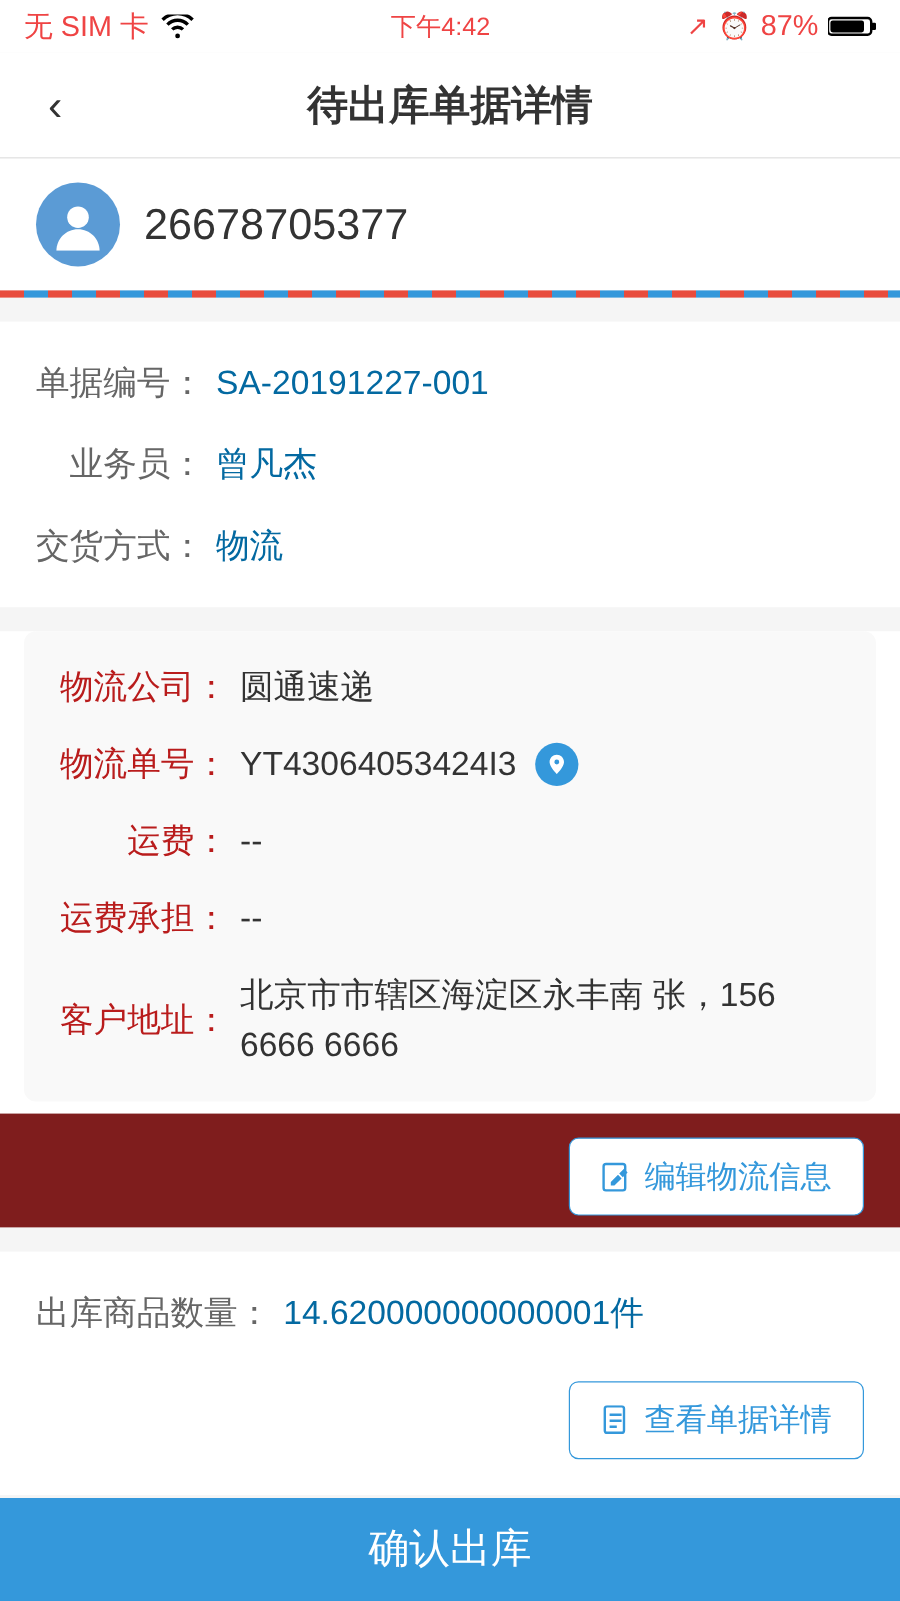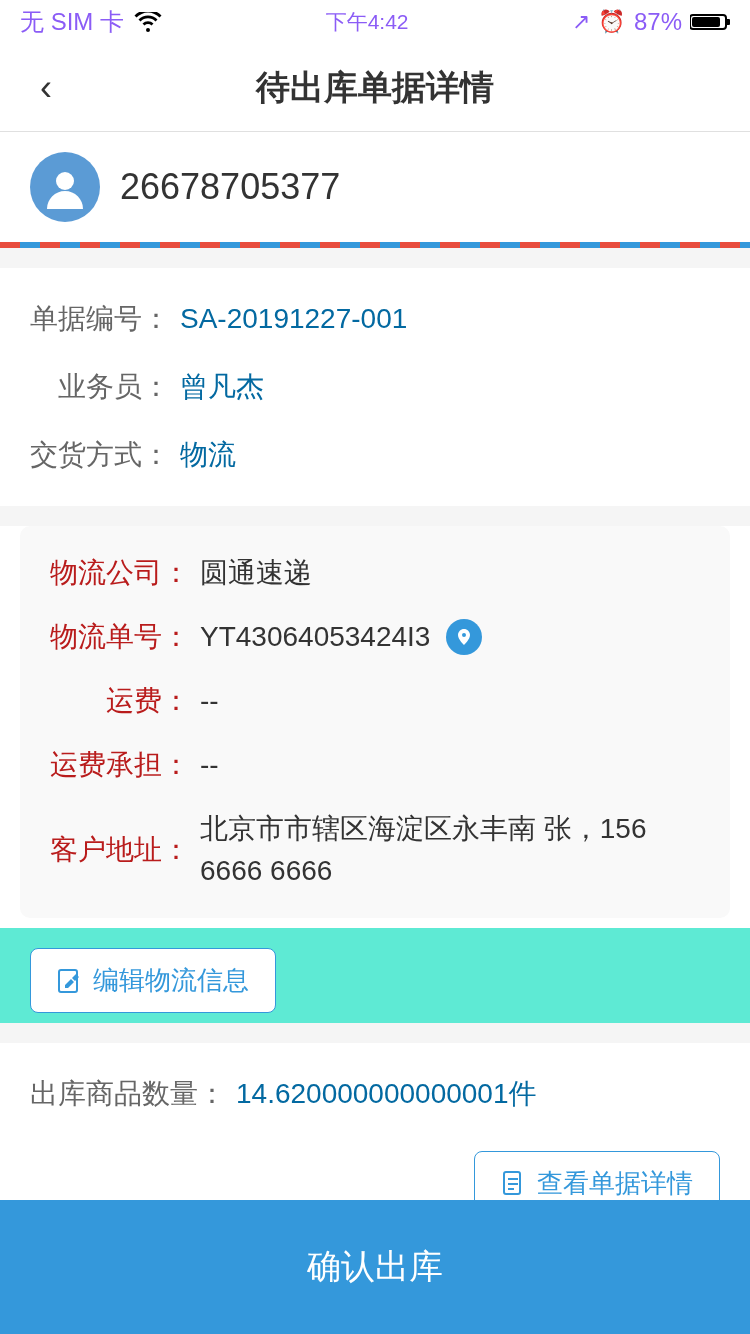--- a/index.html
+++ b/index.html
@@ -15,21 +15,21 @@
 
     
     .status-bar {
       height: 44px;
       background: #fff;
       display: flex;
       align-items: center;
       justify-content: space-between;
       padding: 0 20px;
       font-size: 24px;
-      color: #8b5cf6;
+      color: #ef4444;
     }
     .status-left { display: flex; align-items: center; gap: 10px; }
     .status-center { font-size: 21px; font-weight: 500; }
     .status-right { display: flex; align-items: center; gap: 8px; font-size: 24px; }
 
     
     .nav-bar {
       height: 88px;
       background: #fff;
       display: flex;
@@ -165,23 +165,23 @@
       display: flex;
       align-items: center;
       justify-content: center;
       flex-shrink: 0;
     }
     .location-icon svg { width: 20px; height: 20px; fill: #fff; }
 
     
     .edit-btn-container {
       display: flex;
-      justify-content: flex-start;
+      justify-content: flex-end;
       padding: 20px 30px 10px;
-      background: #5eead4;
+      background: #7f1d1d;
     }
     .edit-btn {
       border: 1.5px solid #3498db;
       border-radius: 8px;
       padding: 14px 26px;
       color: #3498db;
       font-size: 26px;
       display: flex;
       align-items: center;
       gap: 10px;
@@ -216,21 +216,21 @@
       background: #fff;
     }
     .view-btn svg { width: 26px; height: 26px; fill: #3498db; }
 
     
     .confirm-btn-area {
       position: fixed;
       bottom: 0;
       width: 750px;
       background: #3498db;
-      padding: 44px 0;
+      padding: 20px 0;
       text-align: center;
       cursor: pointer;
     }
     .confirm-btn-label {
       color: #fff;
       font-size: 34px;
       font-weight: 500;
     }
 
     .main-content {

